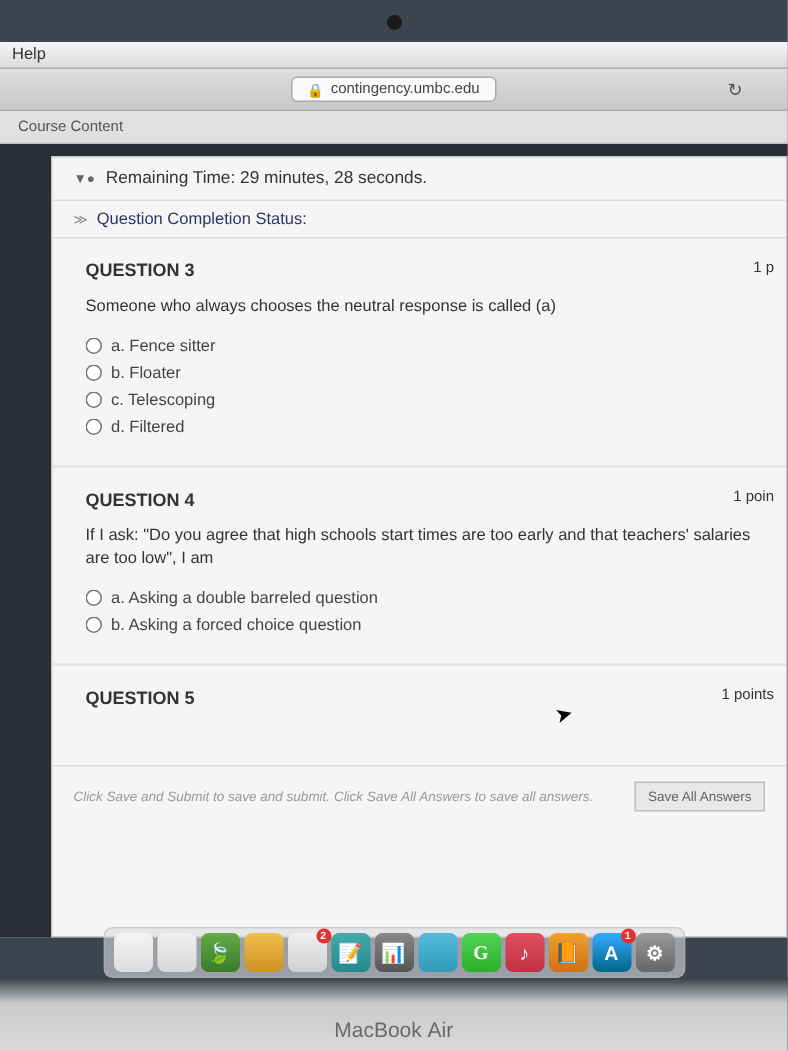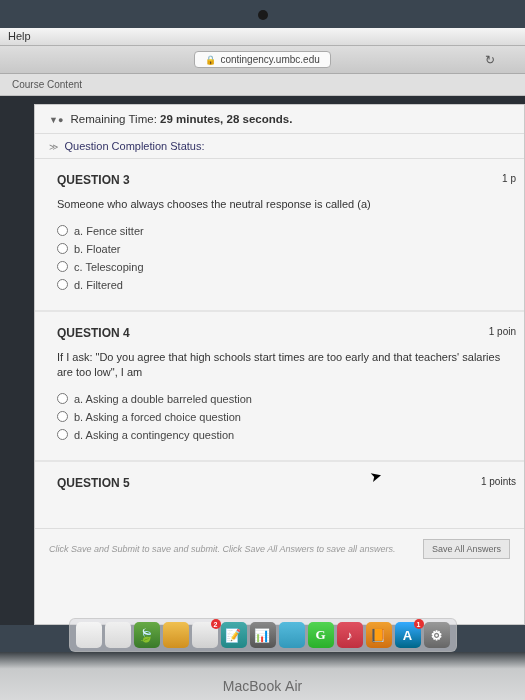--- a/index.html
+++ b/index.html
@@ -92,21 +92,21 @@
       border: 1px solid #c8c8c8;
       height: 100%;
       padding: 0;
     }
     .timer-bar {
       padding: 8px 14px;
       font-size: 11.5px;
       color: #333;
       border-bottom: 1px solid #ddd;
     }
-    .timer-bar b { font-weight: bold; }
+    .timer-bar b { font-weight: normal; }
     .arrow-down {
       font-size: 9px;
       color: #666;
       margin-right: 4px;
     }
     .completion-bar {
       padding: 6px 14px;
       font-size: 11px;
       color: #336;
       border-bottom: 1px solid #ddd;
@@ -303,24 +303,20 @@
           <div class="points">1 poin</div>
           <div class="qtext">If I ask: "Do you agree that high schools start times are too early and that teachers' salaries are too low", I am</div>
           <label class="opt-row">
             <input type="radio" name="q4" style="">
             <span>a. Asking a double barreled question</span>
           </label>
           <label class="opt-row">
             <input type="radio" name="q4" style="">
             <span>b. Asking a forced choice question</span>
           </label>
-          <label class="opt-row">
-            <input type="radio" name="q4" style="">
-            <span>d. Asking a contingency question</span>
-          </label>
         </div>
 
         <div class="qblock">
           <div class="qtitle">QUESTION 5</div>
           <div class="points">1 points</div>
         </div>
 
         <div class="footer-bar">
           <span>Click Save and Submit to save and submit. Click Save All Answers to save all answers.</span>
           <button class="save-btn">Save All Answers</button>

